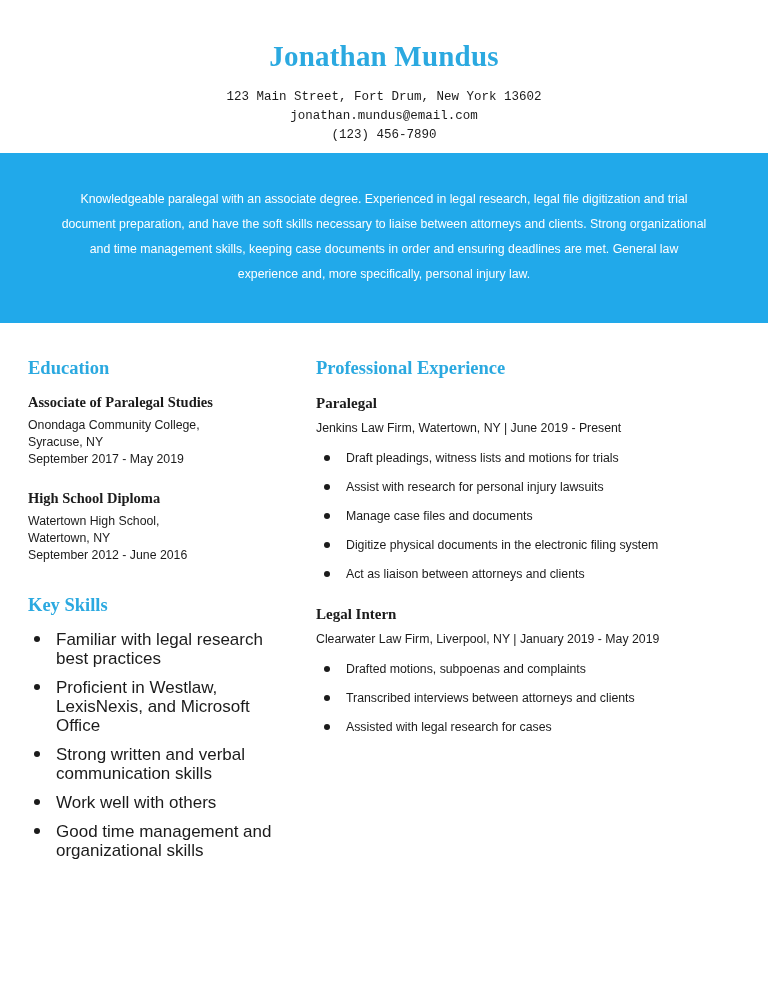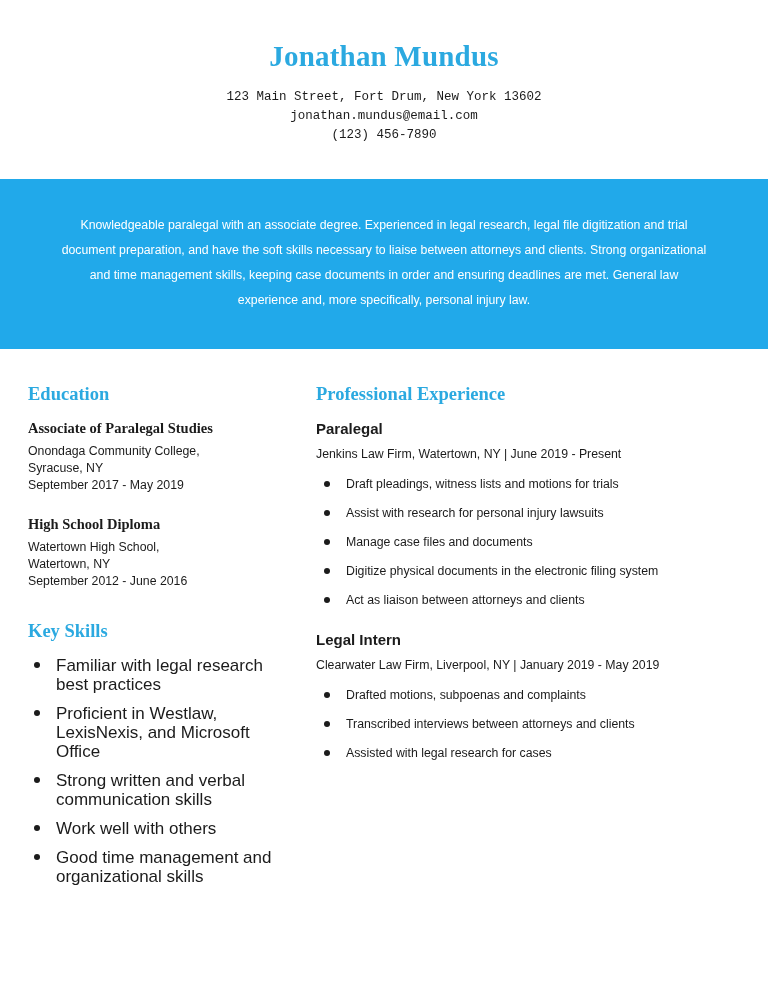--- a/index.html
+++ b/index.html
@@ -39,21 +39,21 @@
   .contact {
     margin-top: 10px;
     font-size: 12.5px;
     line-height: 19px;
     color: #1b1b1b;
   }
   .contact div { white-space: nowrap; font-family: Liberation Mono, monospace; }
 
   
   .summary-band {
-    margin-top: 34px;
+    margin-top: 8px;
     background: #21a9ea;
     color: #ffffff;
     width: 768px;
     padding: 34px 60px 36px 60px;
     text-align: center;
   }
   .summary-text {
     font-size: 12.3px;
     line-height: 25px;
     color: #ffffff;
@@ -91,21 +91,21 @@
   .entry-sub {
     font-size: 12.3px;
     line-height: 17px;
     color: #1b1b1b;
     white-space: pre-line;
   }
 
   
   .job { margin-bottom: 6px; }
   .job-title {
-    font-family: Liberation Sans, sans-serif;
+    font-family: Liberation Serif, serif;
     font-weight: bold;
     font-size: 15px;
     line-height: 20px;
     margin: 0 0 6px 0;
   }
   .job-meta {
     font-size: 12.3px;
     line-height: 18px;
     margin: 0 0 12px 0;
   }

